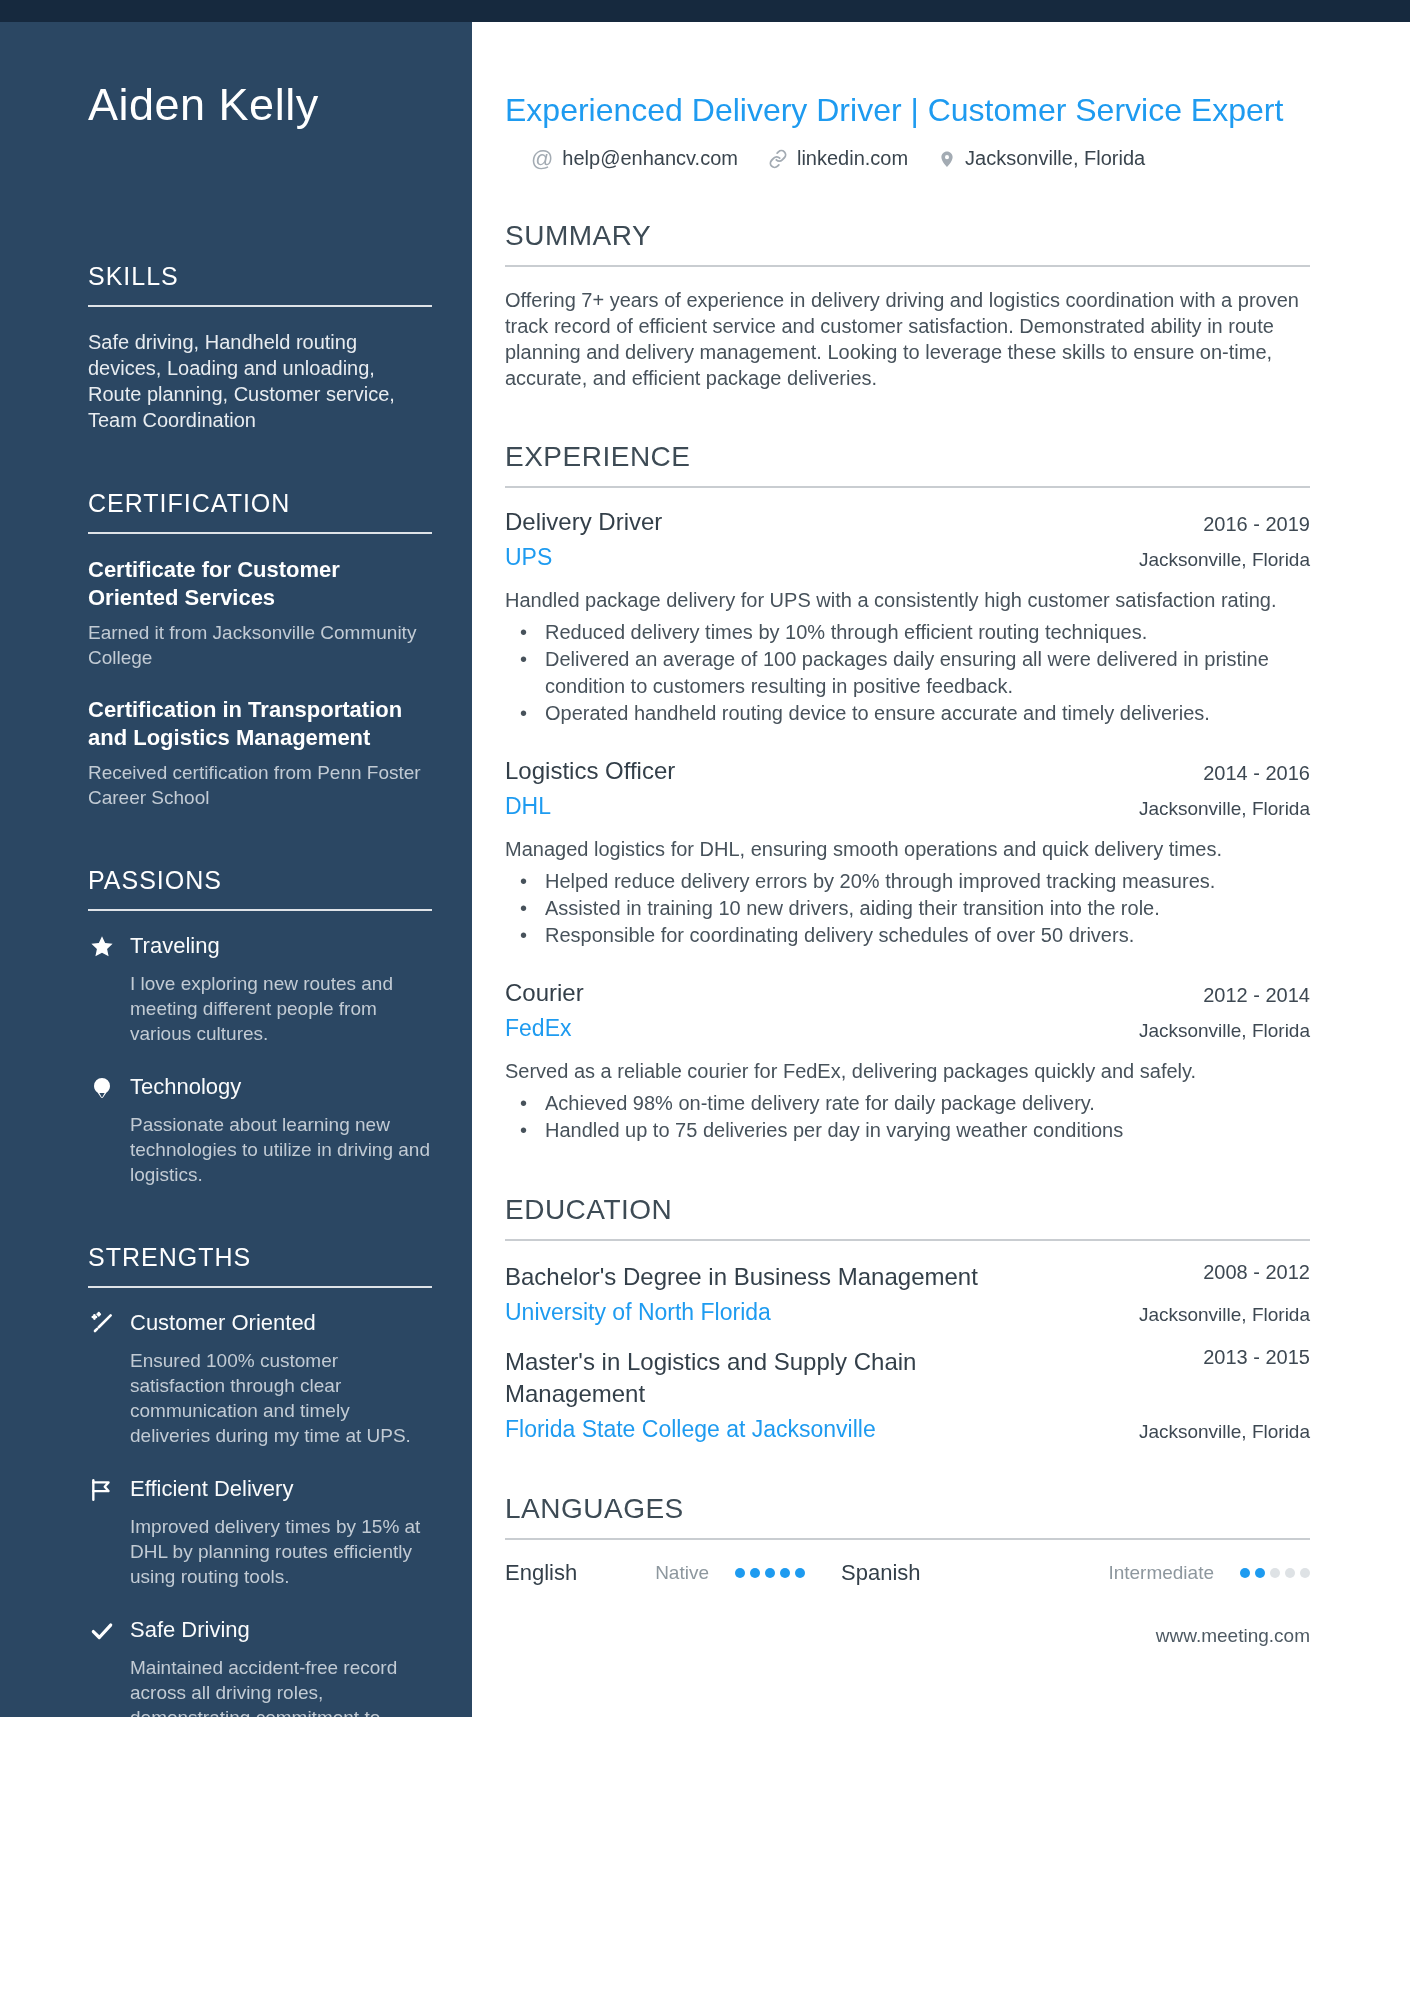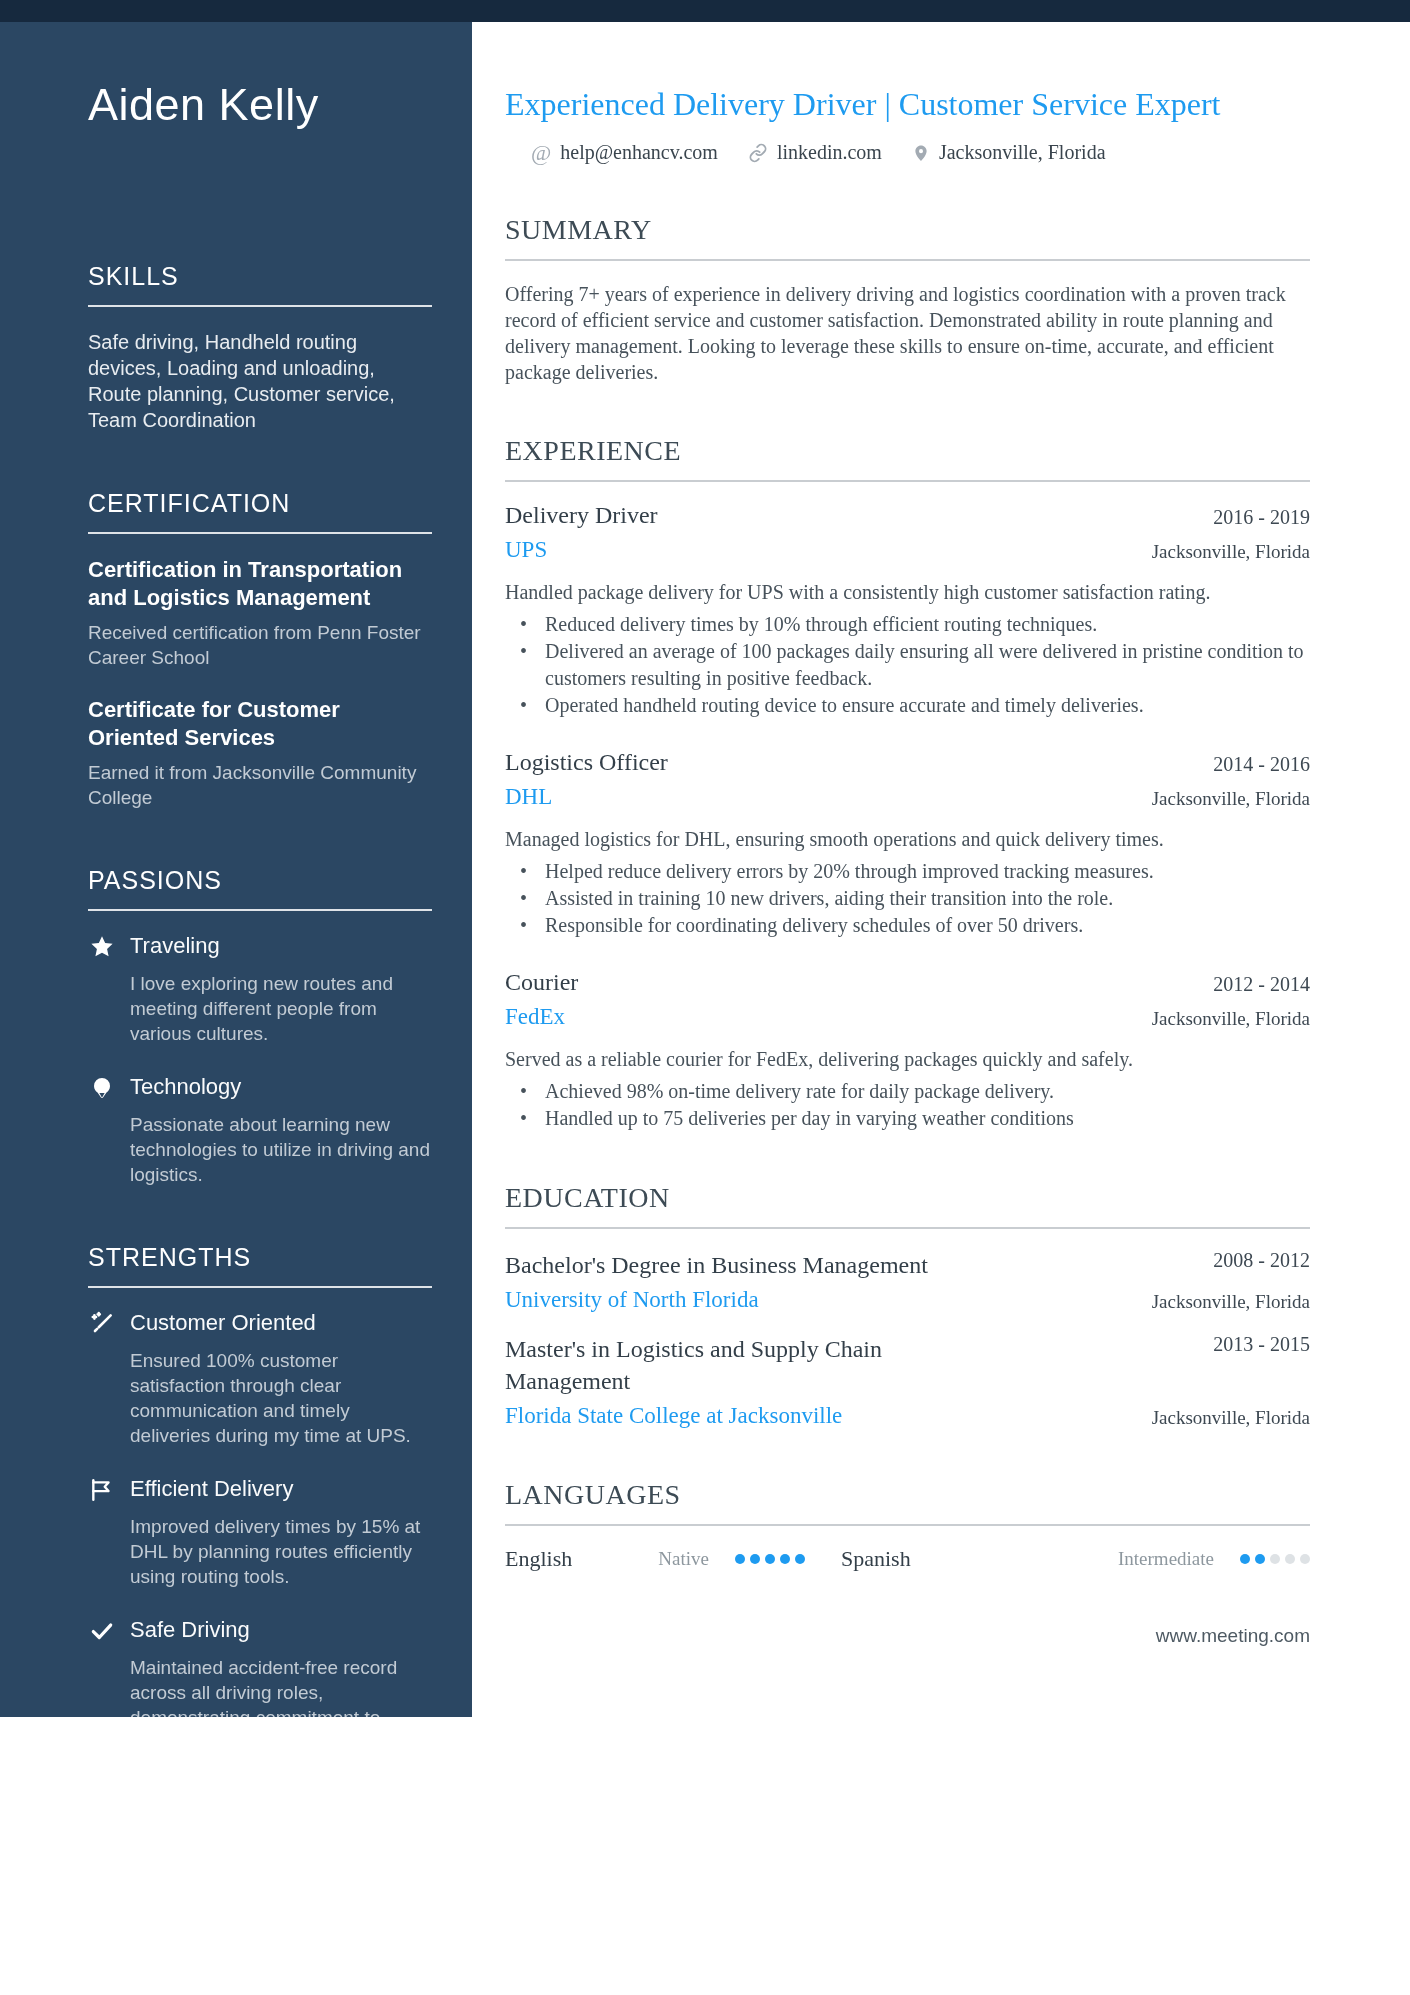--- a/index.html
+++ b/index.html
@@ -28,21 +28,21 @@
              align-items: center; justify-content: center; color: #ffffff; }
   .sb-icon svg { display: block; }
   .sb-icon-title { font-size: 22px; font-weight: 500; color: #FAFBFC; margin-bottom: 12px; }
 
   .sb-footer { position: absolute; left: 75px; bottom: 68px; display: flex; align-items: center; }
   .powered-by { font-size: 16px; color: #D7DCE2; margin-right: 40px; }
   .brand-logo { margin-right: 12px; }
   .brand-name { font-size: 23px; color: #DDE2E8; letter-spacing: 0.5px; }
 
   
-  .main { position: absolute; left: 505px; top: 34px; width: 805px; padding-top: 50px; font-family: Liberation Serif, serif; }
+  .main { position: absolute; left: 505px; top: 40px; width: 805px; padding-top: 50px; }
   .headline { font-size: 32px; line-height: 41px; font-weight: 500; color: #1E9BF0; max-width: 800px; }
 
   .contact-row { display: flex; align-items: center; margin: 16px 0 0 26px; }
   .contact-item { display: flex; align-items: center; margin-right: 30px; }
   .contact-icon { color: #A3ABB3; margin-right: 9px; display: flex; align-items: center; }
   .contact-icon.at { font-size: 22px; line-height: 1; }
   .contact-text { font-size: 20px; color: #3A454E; }
 
   .m-section { margin-top: 50px; }
   .m-heading { font-size: 28px; font-weight: 400; letter-spacing: 0.5px; color: #3D4B55;
@@ -84,26 +84,26 @@
     <h1 class="candidate-name">Aiden Kelly</h1>
 
     <section class="sb-section first">
       <h2 class="sb-heading">SKILLS</h2>
       <p class="sb-body">Safe driving, Handheld routing devices, Loading and unloading, Route planning, Customer service, Team Coordination</p>
     </section>
 
     <section class="sb-section">
       <h2 class="sb-heading">CERTIFICATION</h2>
       <div class="sb-item">
+        <div class="sb-item-title">Certificate for Customer Oriented Services</div>
+        <div class="sb-item-desc">Earned it from Jacksonville Community College</div>
+      </div>
+      <div class="sb-item">
         <div class="sb-item-title">Certification in Transportation and Logistics Management</div>
         <div class="sb-item-desc">Received certification from Penn Foster Career School</div>
-      </div>
-      <div class="sb-item">
-        <div class="sb-item-title">Certificate for Customer Oriented Services</div>
-        <div class="sb-item-desc">Earned it from Jacksonville Community College</div>
       </div>
     </section>
 
     <section class="sb-section">
       <h2 class="sb-heading">PASSIONS</h2>
       <div class="sb-icon-item">
         <span class="sb-icon">
           <svg width="26" height="26" viewBox="0 0 24 24" fill="currentColor">
               <path d="M12 2l2.9 6.3 6.9.8-5.1 4.7 1.4 6.8L12 17.2 5.9 20.6l1.4-6.8L2.2 9.1l6.9-.8z"></path>
             </svg>

